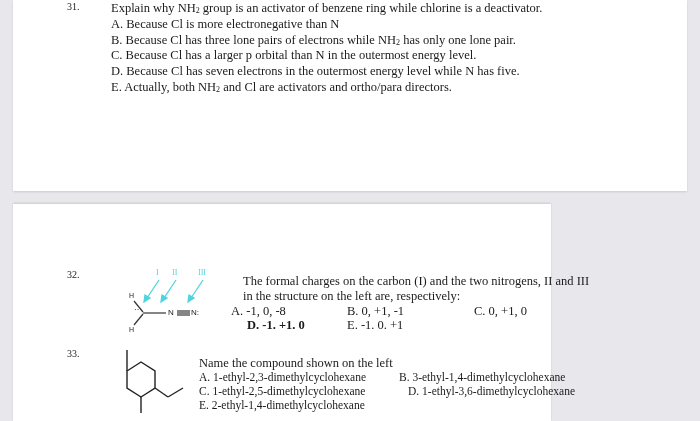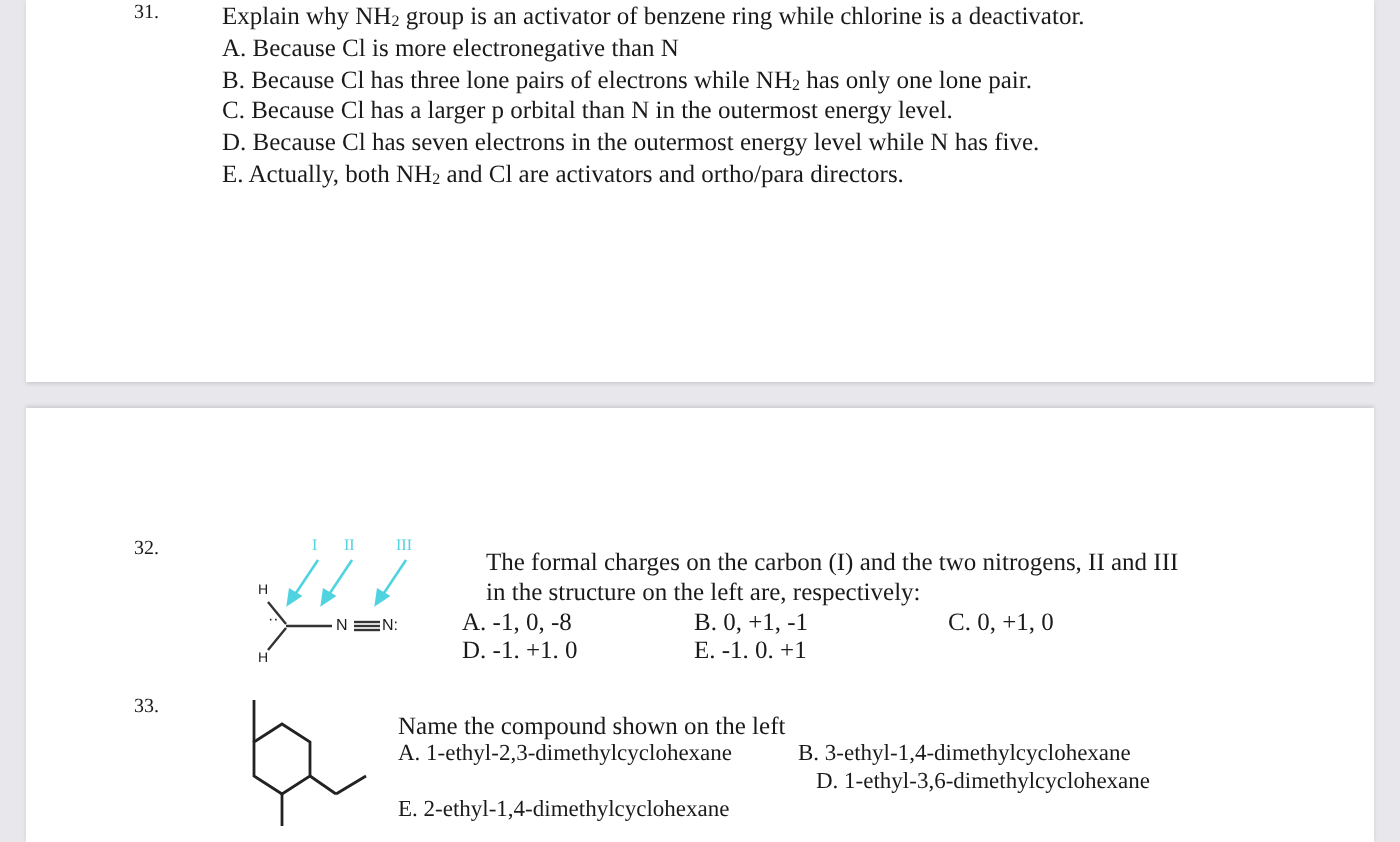--- a/index.html
+++ b/index.html
@@ -1,19 +1,19 @@
 <!DOCTYPE html>
 <html><head>
 <meta charset="utf-8">
 <style>
   html, body { margin:0; padding:0; }
   body { width:700px; height:421px; background:#e8e7ec; position:relative; overflow:hidden; font-family:"Liberation Serif", serif; color:#1a1a1a; }
   .page { position:absolute; background:#fff; }
   #page1 { left:13px; top:0; width:674px; height:191px; box-shadow:0 1px 2px rgba(0,0,0,0.12); }
-  #page2 { left:13px; top:204px; width:674px; height:217px; box-shadow:0 -1px 2px rgba(0,0,0,0.12); }
+  #page2 { left:13px; top:204px; width:538px; height:217px; box-shadow:0 -1px 2px rgba(0,0,0,0.12); }
   .qnum { position:absolute; font-size:10px; }
   .txt { position:absolute; font-size:12.5px; line-height:15.8px; white-space:nowrap; }
   .line { display:block; }
   sub { font-size:8px; vertical-align:-1px; line-height:0; }
   .opt { position:absolute; font-size:12.5px; white-space:nowrap; }
   svg { position:absolute; overflow:visible; }
 </style>
 </head>
 <body>
 
@@ -64,33 +64,34 @@
     <span style="position:absolute; left:78px; top:40px; font-size:8px; font-family:'Liberation Sans',sans-serif;">N:</span>
   </div>
 
   <div class="txt" style="left:230px; top:70px; line-height:14.5px;">
     <span class="line">The formal charges on the carbon (I) and the two nitrogens, II and III</span>
     <span class="line">in the structure on the left are, respectively:</span>
   </div>
   <span class="opt" style="left:218px; top:100px;">A.  -1, 0, -8</span>
   <span class="opt" style="left:334px; top:100px;text-align:center;">B.  0, +1, -1</span>
   <span class="opt" style="left:461px; top:100px;">C.  0, +1, 0</span>
-  <span class="opt" style="left:218px; top:114px;">D.  -1. +1. 0</span>
+  <span class="opt" style="left:234px; top:114px;font-weight:bold;">D.  -1. +1. 0</span>
   <span class="opt" style="left:334px; top:114px;">E.  -1. 0. +1</span>
 
   <span class="qnum" style="left:54px; top:144px;">33.</span>
   <div style="position:absolute; left:100px; top:140px; width:80px; height:74px;">
     <svg width="80" height="74">
       <g stroke="#222" stroke-width="1.4" fill="none">
         <polygon points="14,27 28,18 42,27 42,44 28,53 14,44"></polygon>
         <line x1="14" y1="27" x2="14" y2="6"></line>
         <line x1="28" y1="53" x2="28" y2="69"></line>
         <line x1="42" y1="44" x2="55" y2="53"></line>
         <line x1="55" y1="53" x2="70" y2="44"></line>
       </g>
     </svg>
   </div>
   <span class="opt" style="left:186px; top:152px;">Name the compound shown on the left</span>
   <span class="opt" style="left:186px; top:167px; font-size:11.5px;">A. 1-ethyl-2,3-dimethylcyclohexane</span>
   <span class="opt" style="left:386px; top:167px; font-size:11.5px;">B. 3-ethyl-1,4-dimethylcyclohexane</span>
+  <span class="opt" style="left:186px; top:181px; font-size:11.5px;">C. 1-ethyl-2,5-dimethylcyclohexane</span>
   <span class="opt" style="left:395px; top:181px; font-size:11.5px;">D. 1-ethyl-3,6-dimethylcyclohexane</span>
   <span class="opt" style="left:186px; top:195px; font-size:11.5px;">E. 2-ethyl-1,4-dimethylcyclohexane</span>
 </div>
 
 </body></html>

